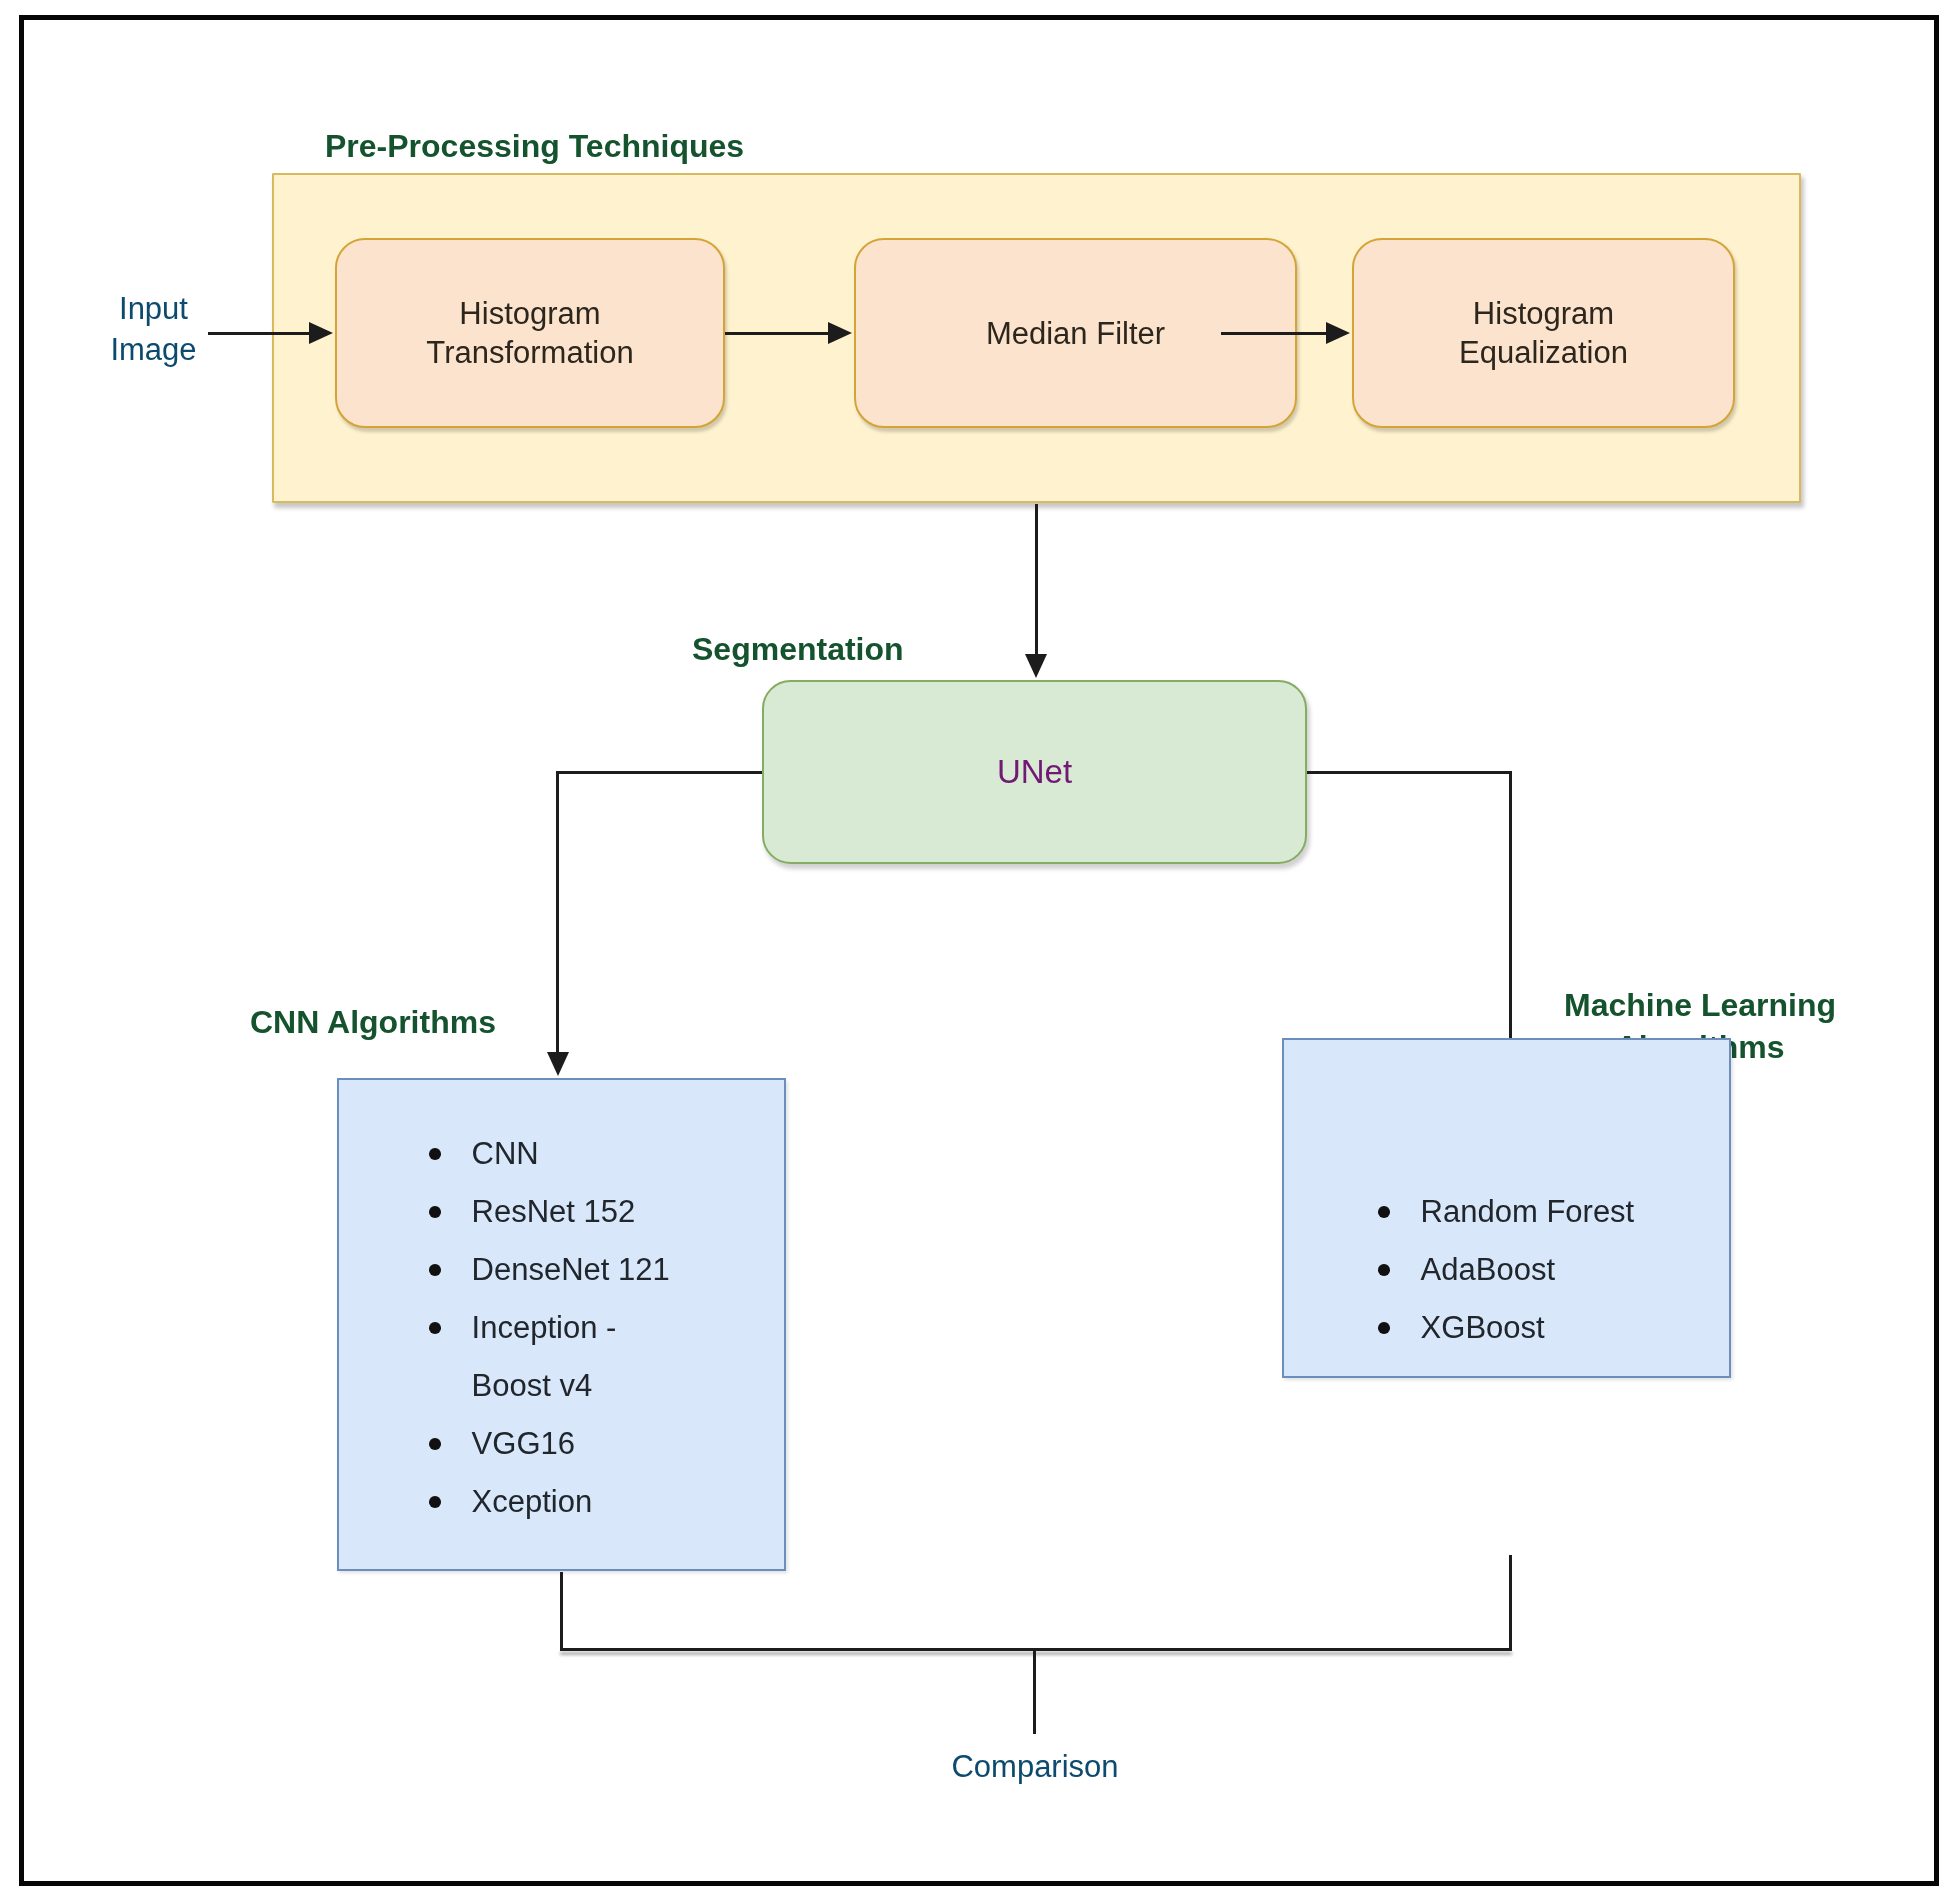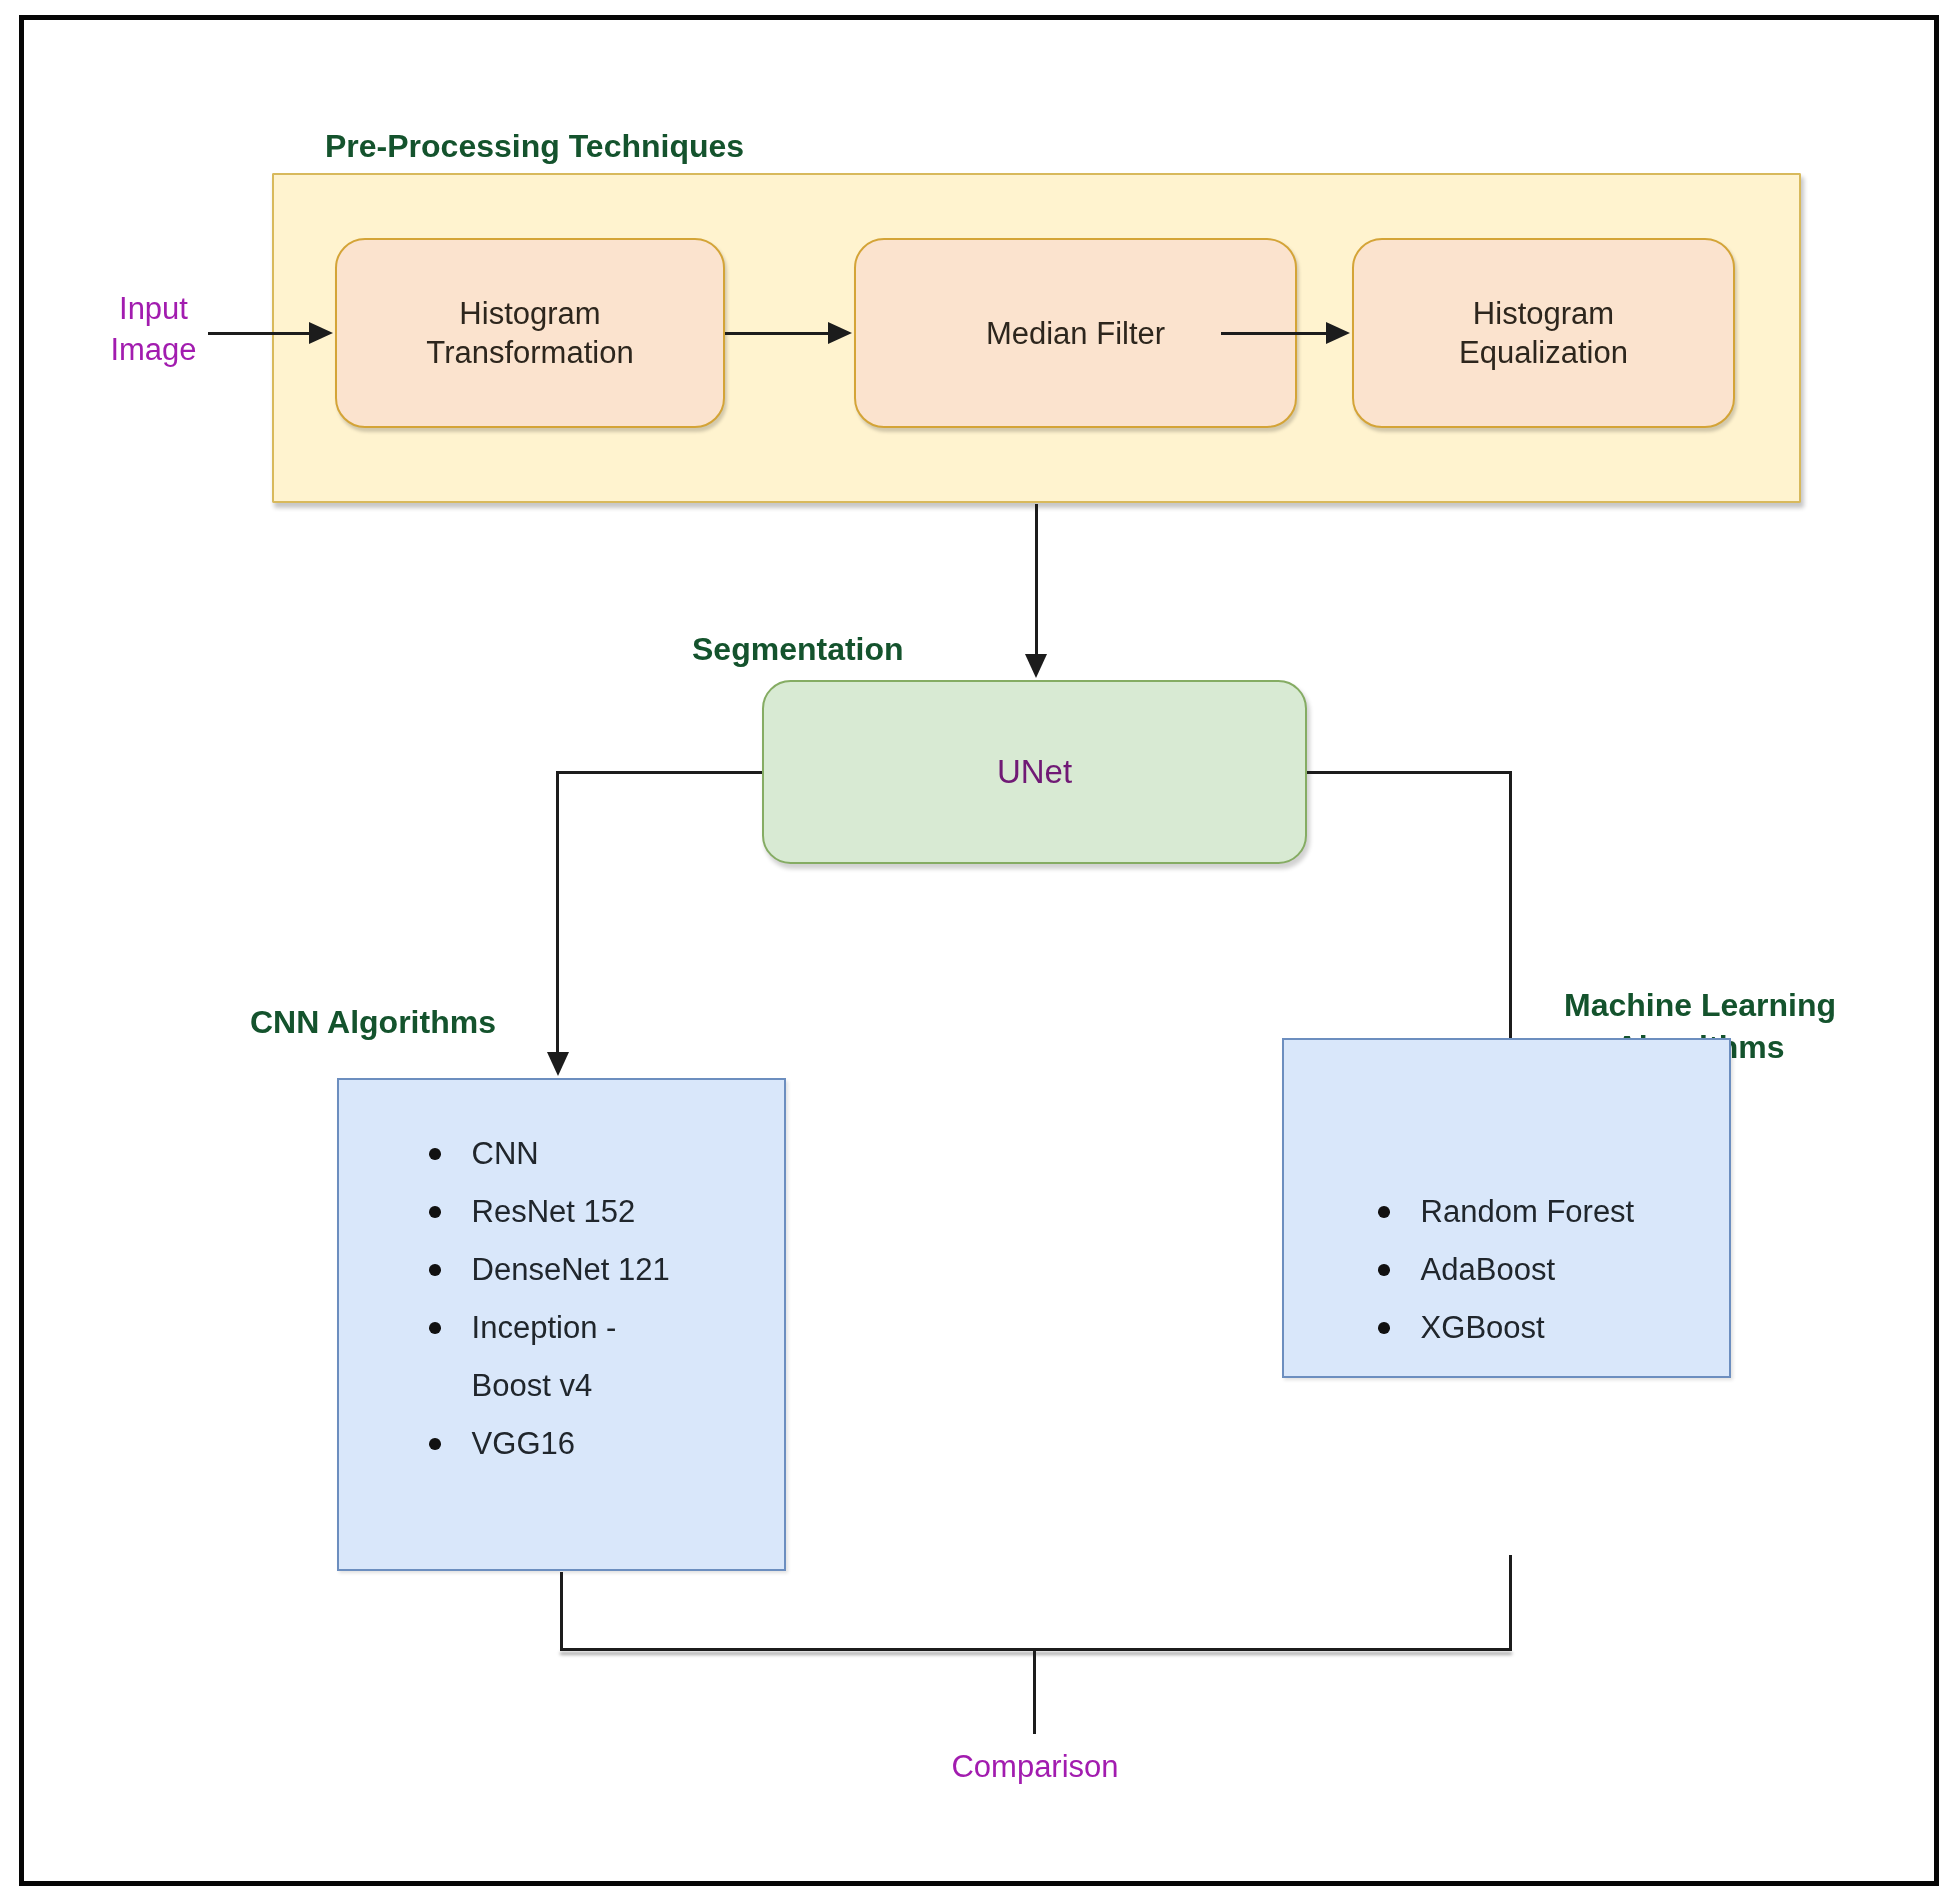--- a/index.html
+++ b/index.html
@@ -15,21 +15,21 @@
     font-family:"Liberation Sans","DejaVu Sans",sans-serif; color:var(--text-color);
     overflow:hidden;
   }
   .abs{position:absolute;}
   .prewrap{white-space:pre-line;}
   
   .frame{left:19px; top:15px; width:1920px; height:1871px;
          border:5.4px solid #060606; box-sizing:border-box;}
   
   .h-label{font-weight:bold; font-size:32px; line-height:42px; color:#14532d;margin-top:8px;}
-  .t-label{font-size:31px; line-height:41px; color:#a21caf;}
+  .t-label{font-size:31px; line-height:41px; color:#0c4a6e;}
   
   .container-box{
     left:272px; top:173px; width:1529px; height:330px;
     background:var(--container-fill); border:2.7px solid var(--container-border);
     box-sizing:border-box; border-radius:1.4px;
     box-shadow:2.7px 4.1px 4.1px rgba(0,0,0,0.22);
   }
   .step-box{
     top:238px; height:190px; background:var(--step-fill);
     border:2.7px solid var(--step-border); border-radius:30px; box-sizing:border-box;
@@ -129,20 +129,24 @@
     </div>
     <div class="list-item">
       <span class="bullet-dot"></span>
       <span class="item-label prewrap">Inception -
 Boost v4</span>
     </div>
     <div class="list-item">
       <span class="bullet-dot"></span>
       <span class="item-label prewrap">VGG16</span>
     </div>
+    <div class="list-item">
+      <span class="bullet-dot"></span>
+      <span class="item-label prewrap">Xception</span>
+    </div>
   </div>
 
   <div class="abs h-label prewrap" style="left:1530px; top:976px; width:340px; text-align:center;">Machine Learning
 Algorithms</div>
   <div class="abs algo-box ml-box">
     <div class="list-item">
       <span class="bullet-dot"></span>
       <span class="item-label prewrap">Random Forest</span>
     </div>
     <div class="list-item">

